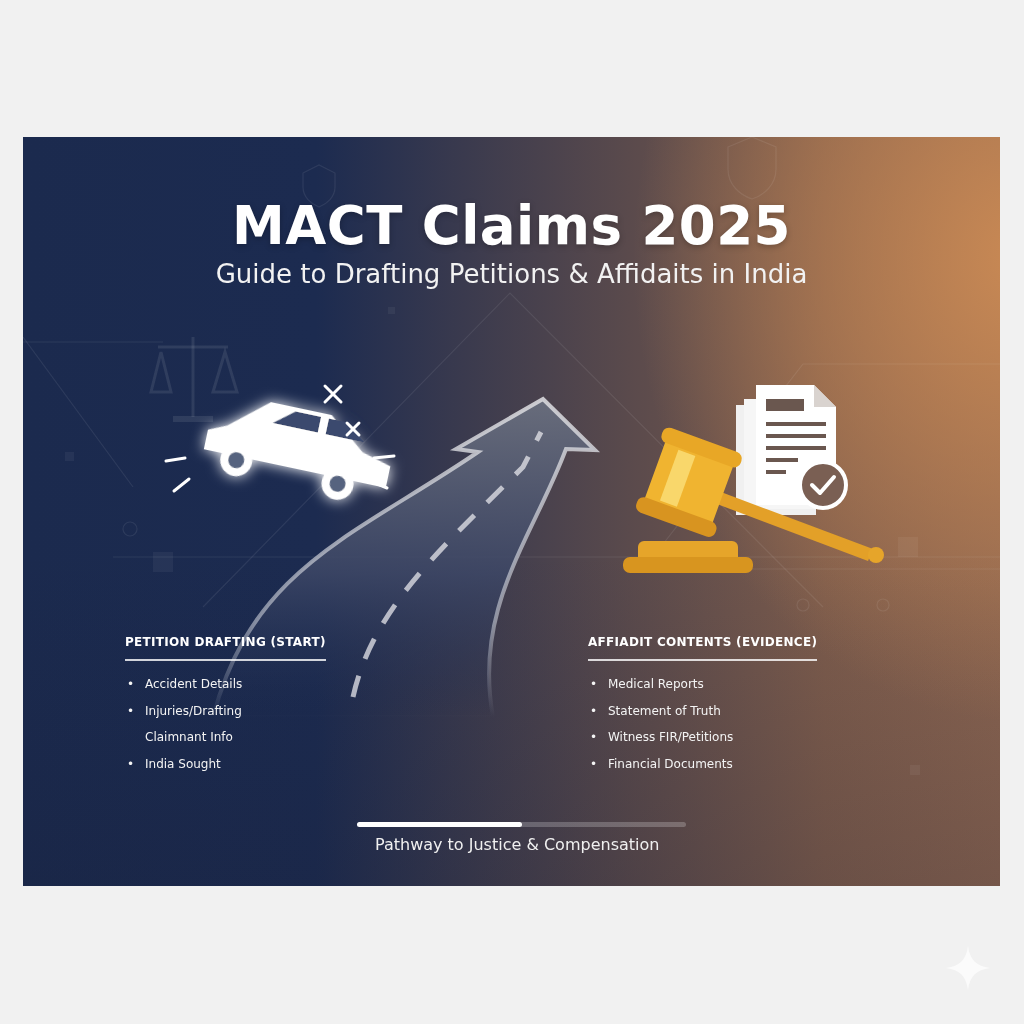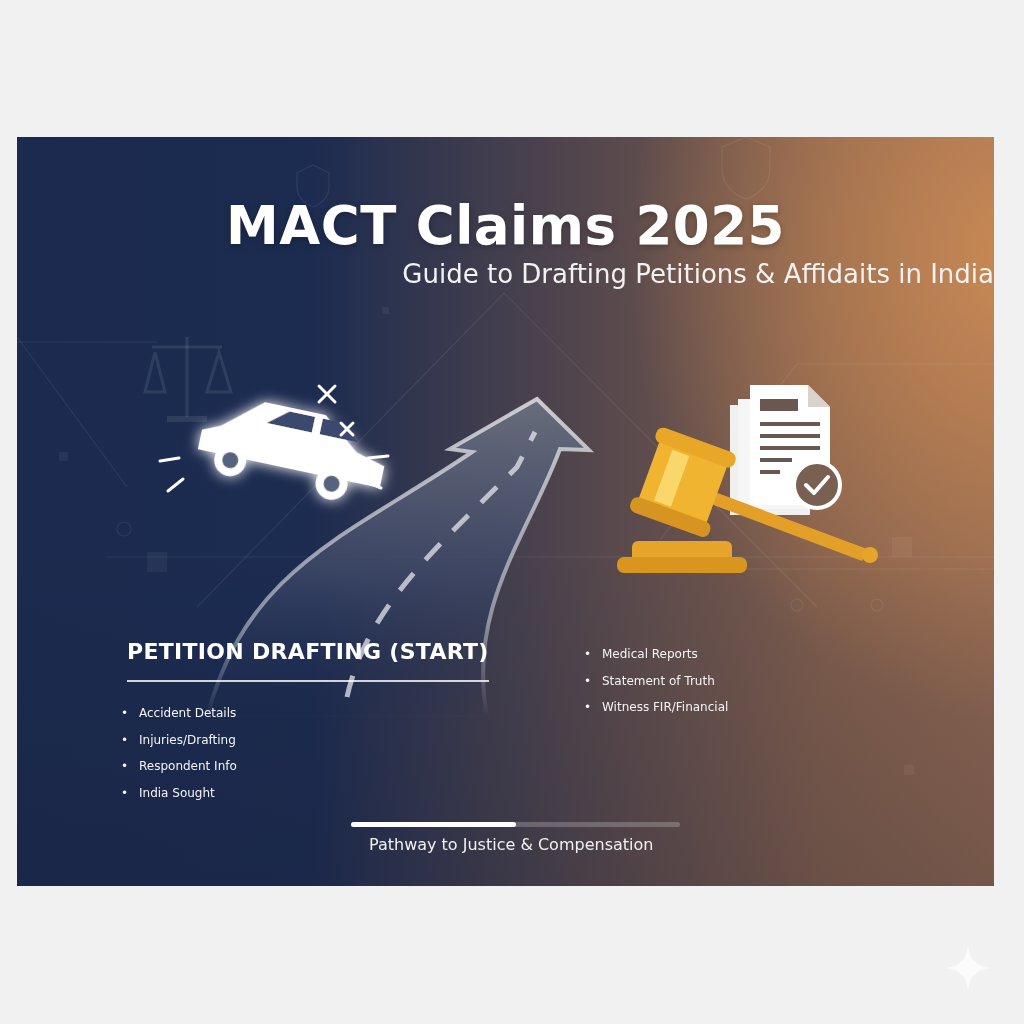--- a/index.html
+++ b/index.html
@@ -5,51 +5,51 @@
   html, body { margin: 0; padding: 0; }
   body {
     width: 1024px; height: 1024px;
     background: #f1f1f1;
     position: relative;
     overflow: hidden;
     font-family: "DejaVu Sans", "Liberation Sans", sans-serif;
   }
   .card {
     position: absolute;
-    left: 17px; top: 137px;
+    left: 23px; top: 137px;
     width: 977px; height: 749px;
     overflow: hidden;
     background:
       radial-gradient(ellipse 520px 620px at 1000px 120px, rgba(201,137,84,1) 0%, rgba(201,137,84,0.55) 35%, rgba(201,137,84,0) 75%),
       linear-gradient(90deg, #1b2a4e 0%, #1c2b50 30%, #3a3a4e 45%, #5a4a4c 62%, #7d5c4c 82%, #8a6450 100%);
   }
   .card .shade {
     position: absolute; inset: 0;
     background: linear-gradient(180deg, rgba(0,0,0,0) 55%, rgba(20,24,45,0.18) 100%);
   }
   .bgdeco { position: absolute; left: 0; top: 0; }
   .title {
     position: absolute; left: 0; right: 0; top: 58px;
     text-align: center; color: #fff;
     font-weight: bold; font-size: 53px; letter-spacing: 0.5px;
     text-shadow: 0 2px 6px rgba(0,0,0,0.25);
   }
   .subtitle {
     position: absolute; left: 0; right: 0; top: 122px;
-    text-align: right; color: #f2f2f2;
+    text-align: center; color: #f2f2f2;
     font-size: 26px; font-weight: normal;
   }
   .section {
     position: absolute; color: #fff;
   }
   .section-left { left: 102px; top: 494px; }
   .section-right { left: 565px; top: 494px; }
   .section h3 {
-    margin: 8px; font-size: 22px; font-weight: bold; letter-spacing: 0.3px;
-    padding-bottom: 16px;
+    margin: 0; font-size: 12px; font-weight: bold; letter-spacing: 0.3px;
+    padding-bottom: 10px;
     border-bottom: 2px solid rgba(255,255,255,0.8);
     display: inline-block;
     white-space: nowrap;
   }
   .section ul {
     list-style: none; margin: 10px 0 0 0; padding: 0;
   }
   .section li {
     font-size: 12px; line-height: 26.5px; color: #f4f4f4;
     padding-left: 20px; position: relative; white-space: nowrap;
@@ -197,30 +197,32 @@
   </svg>
 
   <div class="title">MACT Claims 2025</div>
   <div class="subtitle">Guide to Drafting Petitions &amp; Affidaits in India</div>
 
   <div class="section section-left">
     <h3>PETITION DRAFTING (START)</h3>
     <ul>
       <li class="bullet">Accident Details</li>
       <li class="bullet">Injuries/Drafting</li>
-      <li class="bullet">Respondent Info</li>
+      <li>Claimnant Info</li>
       <li class="bullet">India Sought</li>
     </ul>
   </div>
 
   <div class="section section-right">
+    <h3>AFFIADIT CONTENTS (EVIDENCE)</h3>
     <ul>
       <li class="bullet">Medical Reports</li>
       <li class="bullet">Statement of Truth</li>
-      <li class="bullet">Witness FIR/Financial</li>
+      <li class="bullet">Witness FIR/Petitions</li>
+      <li class="bullet">Financial Documents</li>
     </ul>
   </div>
 
   <div class="progress">
     <div class="fill" id="progress-fill" style="width: 50%;"></div>
   </div>
   <div class="footer-caption">
     <span>Pathway to Justice &amp; Compensation</span>
   </div>
 </div>

